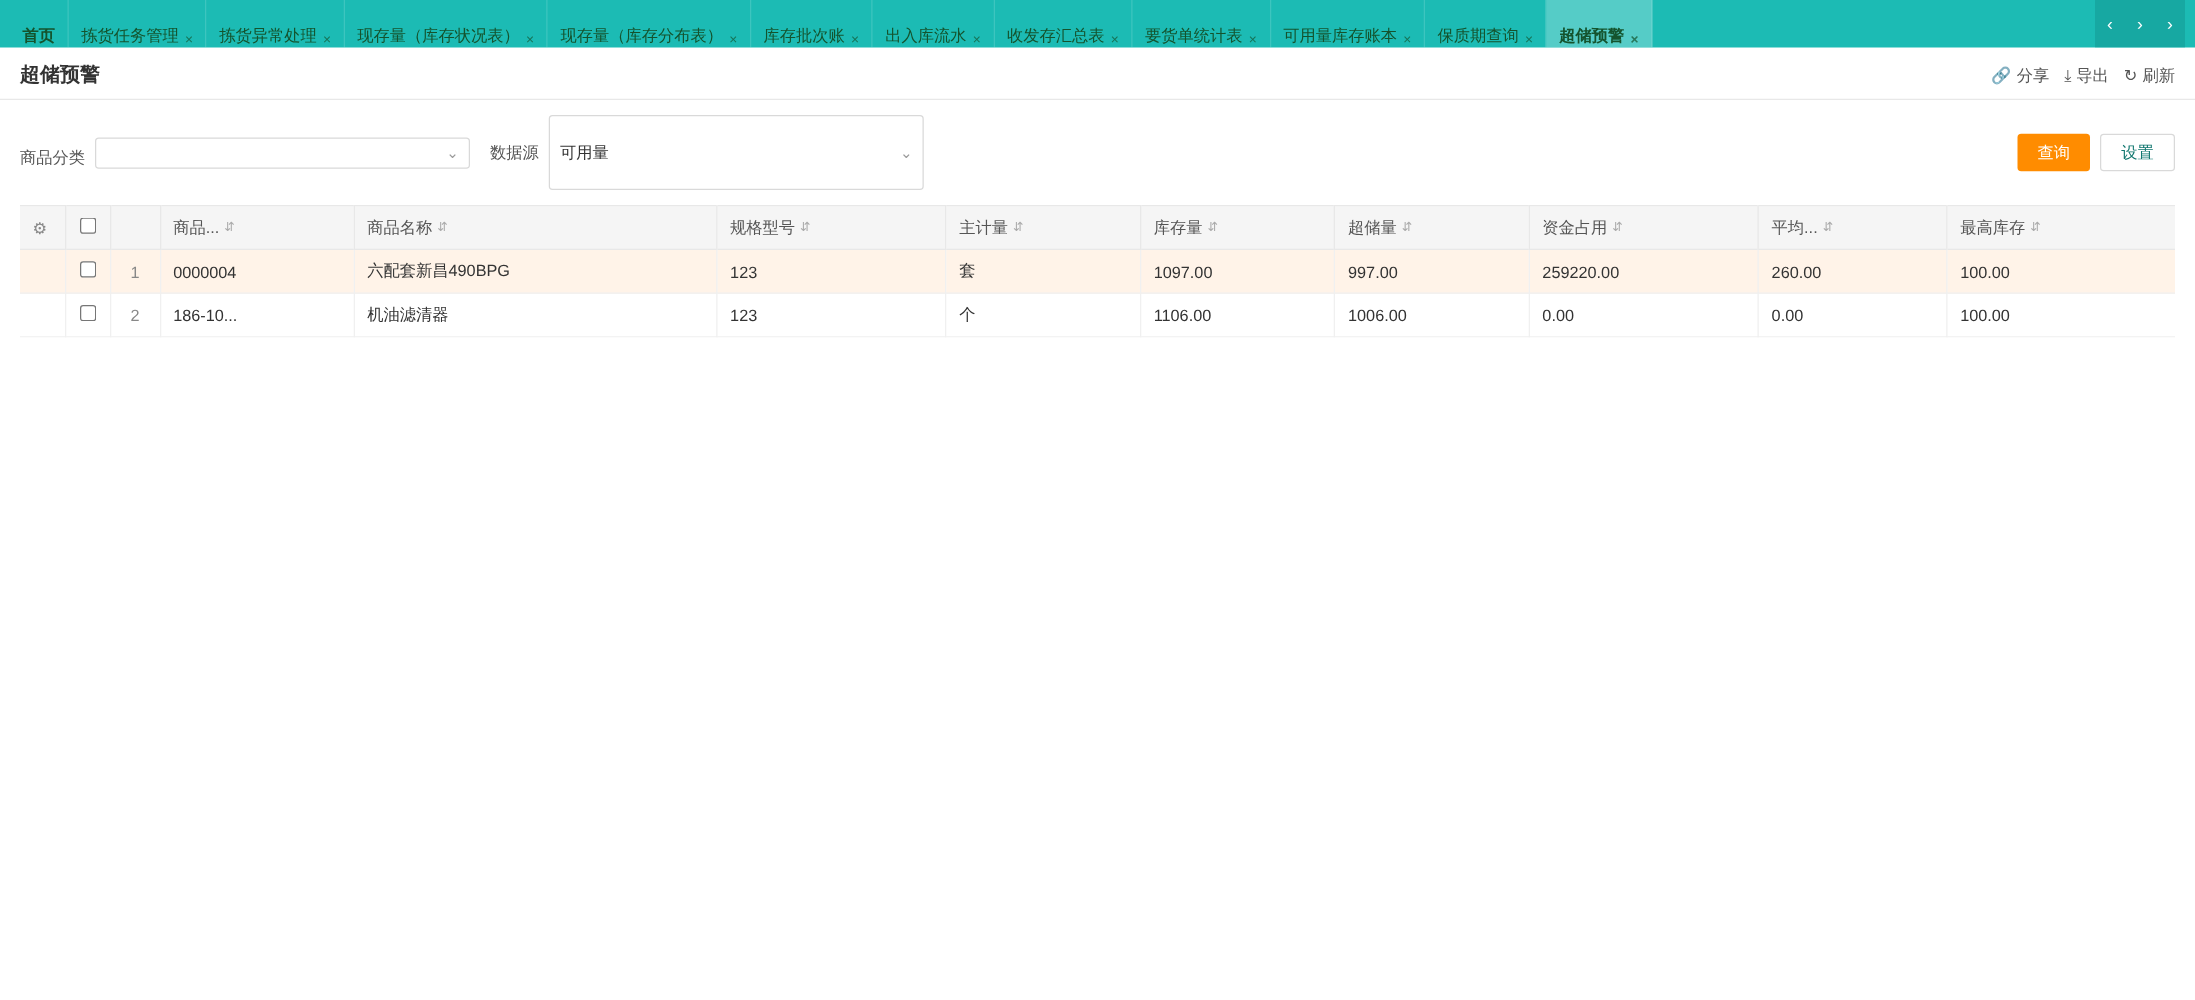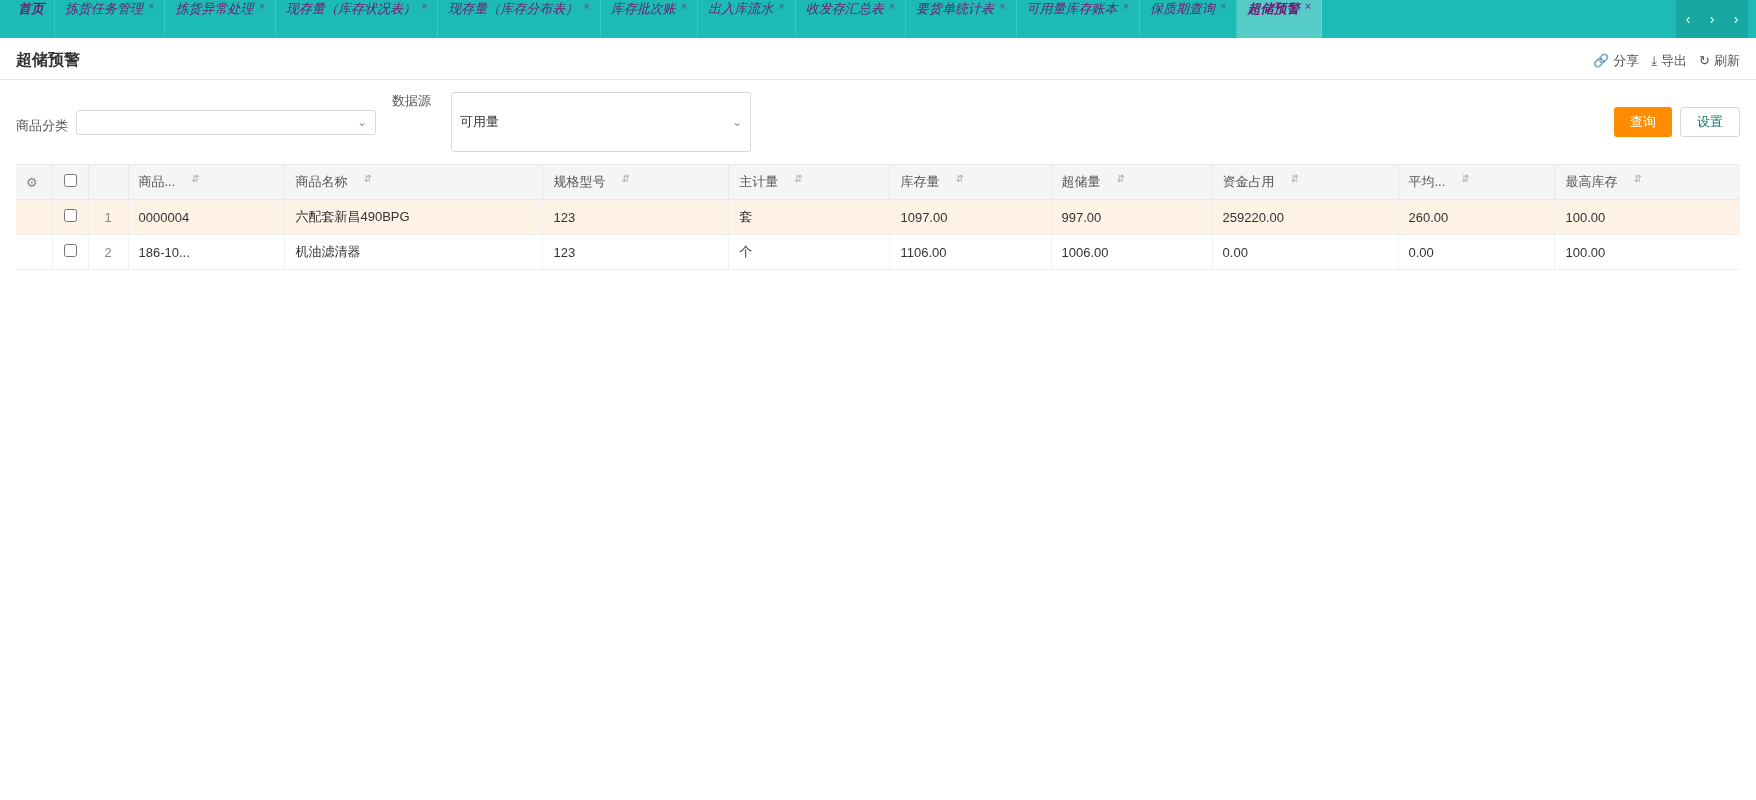--- a/index.html
+++ b/index.html
@@ -9,29 +9,28 @@
     .top-nav {
       display: flex;
       align-items: center;
       background: #1cbbb4;
       height: 38px;
       padding: 0 8px;
       overflow: hidden;
     }
     .nav-tab {
       display: flex;
-      align-items: flex-start;
+      align-items: flex-end;
       height: 38px;
       padding: 0 10px;
-      color: #701a75;
+      color: #14532d;
       font-size: 13px;
       cursor: pointer;
       white-space: nowrap;
       border-right: 1px solid rgba(255,255,255,0.15);
-      font-style: italic;
     }
     .nav-tab.active { background: rgba(255,255,255,0.25); font-weight: bold; }
     .nav-tab .close-x {
       margin-left: 5px;
       font-size: 11px;
       opacity: 0.7;
     }
     .nav-tab.home { font-weight: bold; }
     .nav-arrows {
       display: flex;
@@ -103,22 +102,22 @@
       padding: 4px 8px;
       min-width: 300px;
       cursor: pointer;
       background: #fff;
       justify-content: space-between;
     }
     .filter-select-text { color: #999; font-size: 13px; }
     .filter-select-arrow { color: #999; font-size: 12px; }
     .filter-datasource {
       display: flex;
-      align-items: flex-start;
-      gap: 20px;
+      align-items: center;
+      gap: 8px;
     }
     .datasource-select {
       display: flex;
       align-items: center;
       border: 1px solid #d9d9d9;
       border-radius: 3px;
       padding: 20px 8px;
       min-width: 300px;
       cursor: pointer;
       background: #fff;
@@ -166,22 +165,22 @@
       padding: 8px 10px;
       text-align: left;
       color: #555;
       font-weight: normal;
       border-right: 1px solid #e8e8e8;
       white-space: nowrap;
     }
     th:last-child { border-right: none; }
     .th-sort {
       display: flex;
-      align-items: flex-start;
-      gap: 16px;
+      align-items: center;
+      gap: 4px;
     }
     .sort-icon { color: #aaa; font-size: 10px; }
     td {
       padding: 8px 10px;
       border-bottom: 1px solid #f0f0f0;
       border-right: 1px solid #f0f0f0;
     }
     td:last-child { border-right: none; }
     tr.row-highlighted { background: #fff3e8; }
     .row-num { color: #888; text-align: center; }

